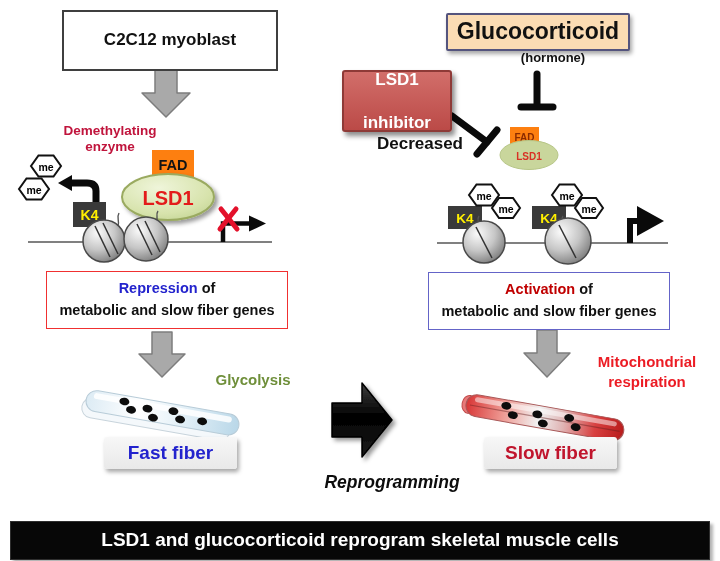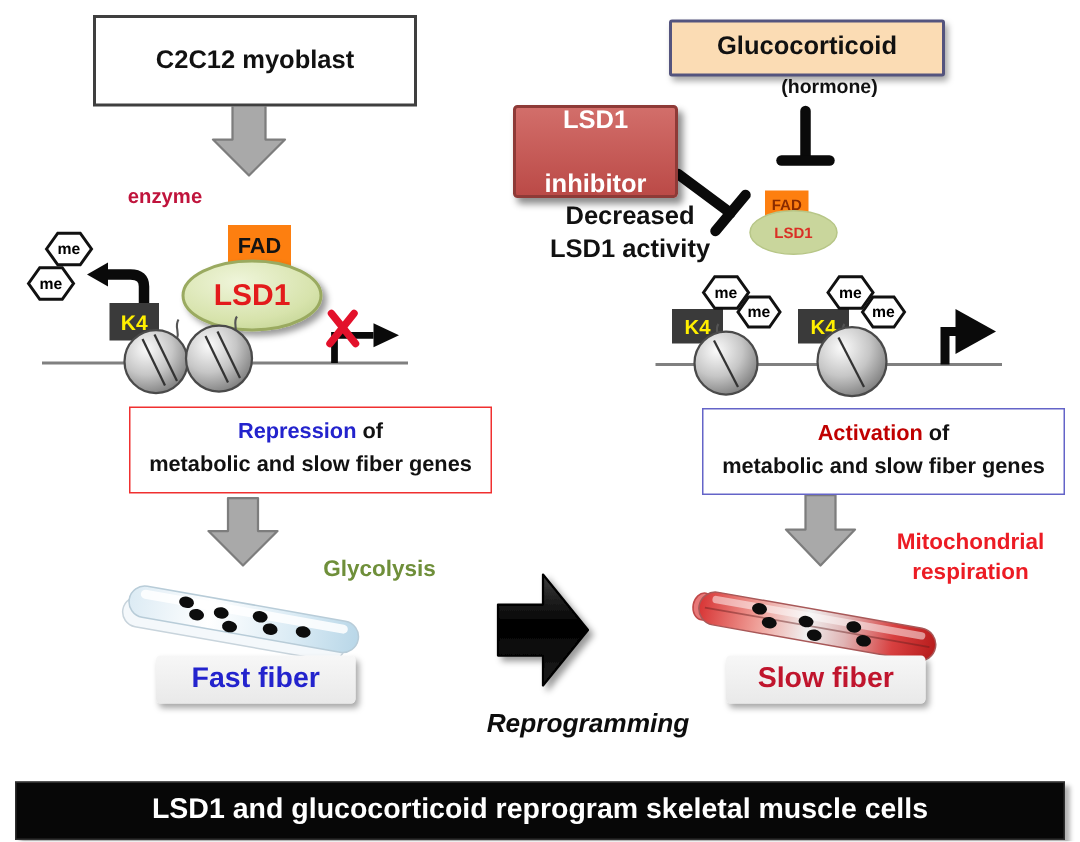--- a/index.html
+++ b/index.html
@@ -9,33 +9,33 @@
     overflow:hidden;
   }
   .abs{position:absolute;gap:16px;}
   .ctr{text-align:center;}
   #shapes{position:absolute;left:0;top:0;}
   svg text{font-family:"Liberation Sans",sans-serif;font-weight:bold;}
 
   .c2c12{left:62px;top:10px;width:212px;height:57px;border:2px solid #3f3f3f;background:#fff;
          font-size:17px;line-height:1.55;display:flex;flex-direction:column;justify-content:center;}
   .enzyme{left:50px;top:123px;width:120px;color:#c0143c;font-size:13.5px;line-height:1.2;}
-  .genebox{width:240px;height:50px;background:#fff;font-size:14.5px;line-height:1.5;padding-top:6px;margin-left:40px;}
+  .genebox{width:240px;height:50px;background:#fff;font-size:14.5px;line-height:1.5;padding-top:6px;}
   .repression{left:46px;top:271px;border:1.5px solid #f03030;}
   .activation{left:428px;top:272px;border:1.5px solid #6464c8;}
   .blue{color:#2323cd;} .dkred{color:#c00000;}
   .glyco{left:198px;top:371px;width:110px;color:#6f8f3a;font-size:15px;}
   .fiberlabel{width:133px;height:32px;background:linear-gradient(180deg,#f7f7f7,#e9e9e9);
               border-radius:3px;box-shadow:2px 3px 4px rgba(0,0,0,0.35);
               font-size:19px;line-height:32px;}
   .fastlabel{left:104px;top:437px;color:#2323cd;}
   .slowlabel{left:484px;top:437px;color:#c0152d;}
   .reprog{left:312px;top:472px;width:160px;font-size:17.5px;font-style:italic;color:#0d0d0d;}
   .gluco{left:446px;top:13px;width:180px;height:34px;background:#fbdcb4;border:2px solid #54547e;
-         border-radius:2px;box-shadow:2px 3px 4px rgba(0,0,0,0.35);font-size:17px;line-height:32px;}
+         border-radius:2px;box-shadow:2px 3px 4px rgba(0,0,0,0.35);font-size:23px;line-height:32px;}
   .hormone{left:503px;top:50px;width:100px;font-size:13px;}
   .degrad{left:574px;top:102px;width:140px;font-size:13px;text-align:left;}
   .inhib{left:342px;top:70px;width:106px;height:58px;background:linear-gradient(180deg,#d26e6a,#bb4a47);
          border:2px solid #8e3a37;border-radius:3px;box-shadow:3px 4px 5px rgba(0,0,0,0.45);
          color:#fff;font-size:17px;line-height:1.6;display:flex;flex-direction:column;justify-content:center;}
   .decreased{left:366px;top:133px;width:108px;font-size:17px;line-height:1.3;}
   .respir{left:588px;top:352px;width:118px;color:#ec1c24;font-size:15px;line-height:1.35;}
   .banner{left:10px;top:521px;width:698px;height:37px;background:#070707;color:#fff;
           border:1px solid #2e2e2e;box-shadow:3px 3px 3px rgba(0,0,0,0.3);
           font-size:19px;line-height:36px;}
@@ -210,20 +210,21 @@
     </g>
 
     <polygon filter="url(#soft)" points="332,403 362,403 362,383 392,420 362,457 362,437 332,437" fill="url(#blkGrad)" stroke="#000" stroke-width="1.5" stroke-linejoin="round"></polygon>
   </svg>
 
   <div class="abs ctr c2c12">
     <div>C2C12 myoblast</div>
   </div>
 
   <div class="abs ctr enzyme">
+    <div>Demethylating</div>
     <div>enzyme</div>
   </div>
 
   <div class="abs ctr genebox repression">
     <div><span class="blue">Repression</span><span> of</span></div>
     <div>metabolic and slow fiber genes</div>
   </div>
 
   <div class="abs ctr glyco">Glycolysis</div>
 
@@ -236,21 +237,20 @@
   <div class="abs ctr hormone">(hormone)</div>
 
 
   <div class="abs ctr inhib">
     <div>LSD1</div>
     <div>inhibitor</div>
   </div>
 
   <div class="abs ctr decreased">
     <div>Decreased</div>
-    <div>LSD1 activity</div>
   </div>
 
   <div class="abs ctr genebox activation">
     <div><span class="dkred">Activation</span><span> of</span></div>
     <div>metabolic and slow fiber genes</div>
   </div>
 
   <div class="abs ctr respir">
     <div>Mitochondrial</div>
     <div>respiration</div>

